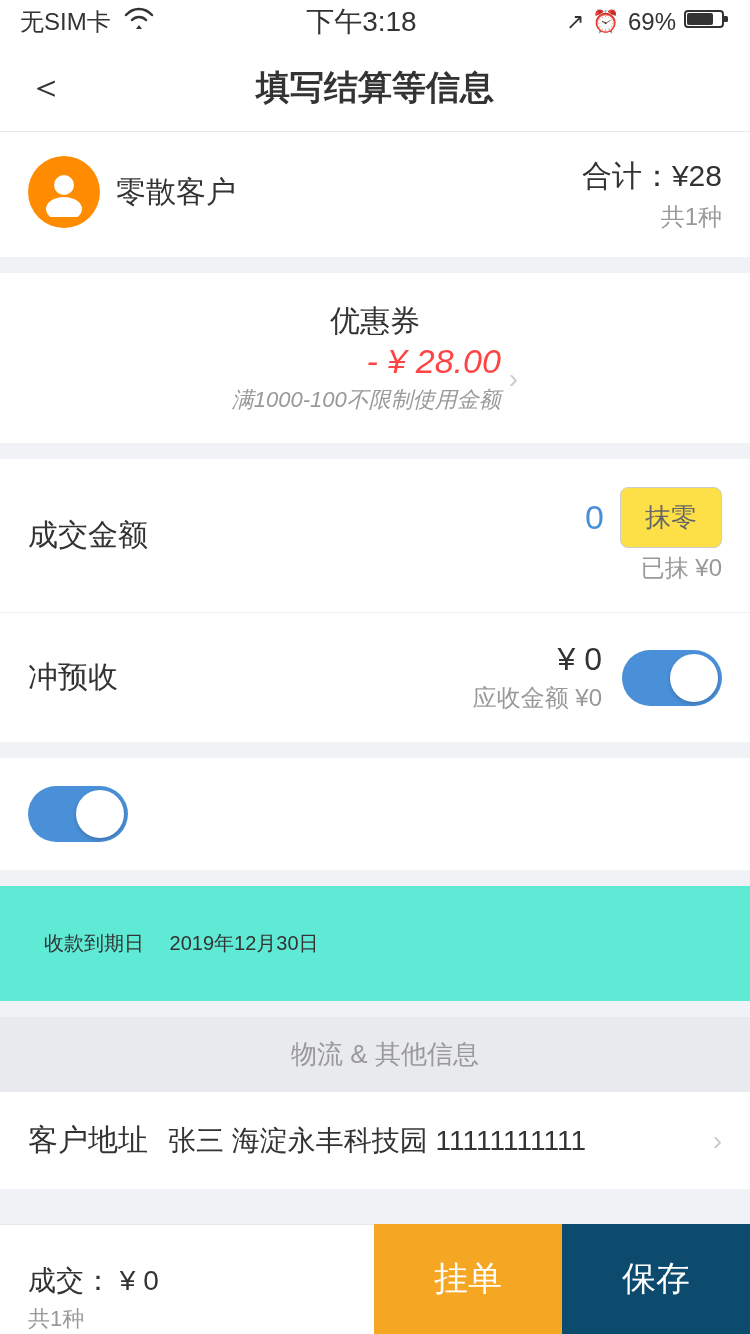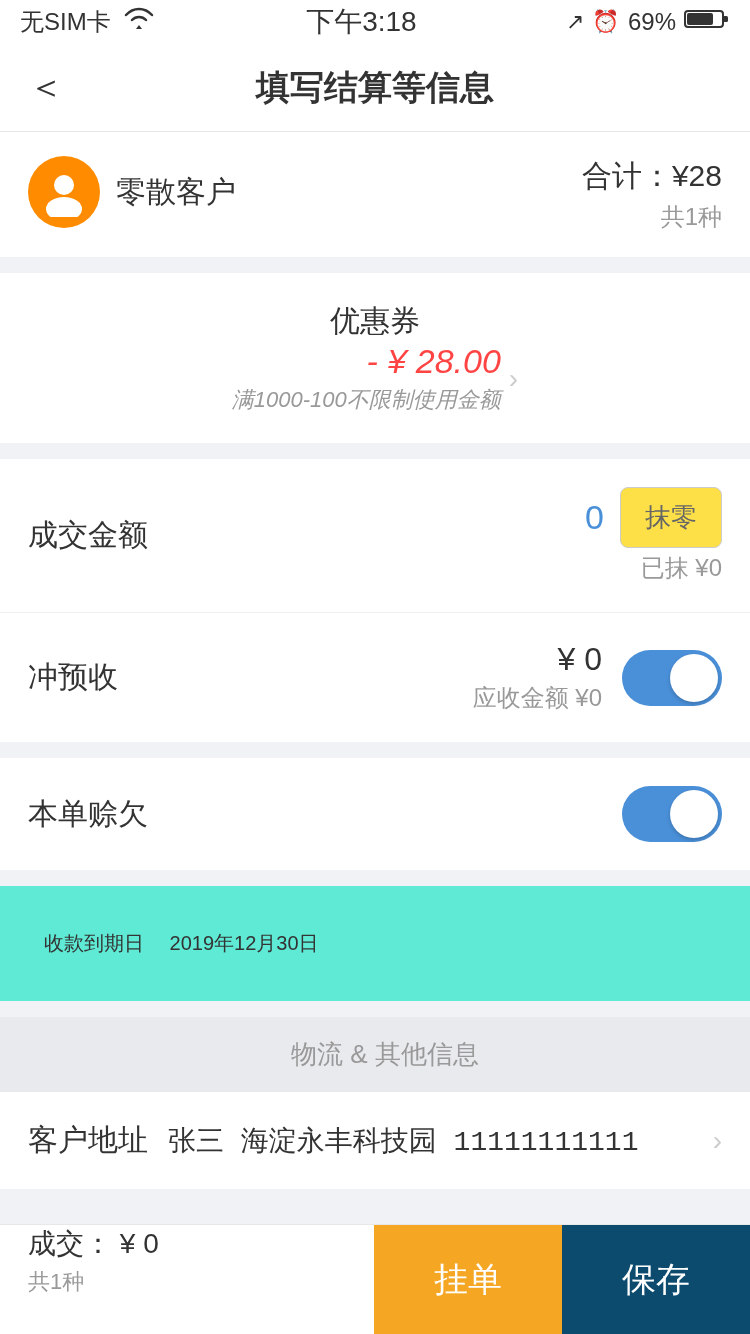--- a/index.html
+++ b/index.html
@@ -181,32 +181,32 @@
     
     .address-row {
       background: #fff;
       padding: 28px;
       display: flex;
       align-items: center;
       justify-content: space-between;
       margin-bottom: 16px;
     }
     .address-label { font-size: 30px; color: #333; flex-shrink: 0; margin-right: 20px; }
-    .address-value { font-size: 28px; color: #333; flex: 1; font-family: Liberation Mono, monospace; }
+    .address-value { font-size: 28px; color: #333; flex: 1; }
 
     
     .bottom-bar {
       position: fixed;
       bottom: 0;
       left: 0;
       width: 750px;
       height: 110px;
       background: #fff;
       display: flex;
-      align-items: flex-start;
+      align-items: flex-end;
       border-top: 1px solid #e8e8e8;
     }
     .bottom-summary {
       flex: 1;
       padding: 0 28px;
     }
     .bottom-trade { font-size: 28px; color: #333; }
     .bottom-count { font-size: 22px; color: #999; margin-top: 4px; }
     .btn-hold {
       width: 188px;
@@ -318,21 +318,20 @@
         <div class="amount-sub">应收金额 ¥0</div>
       </div>
       <div class="toggle">
         <div class="toggle-knob"></div>
       </div>
     </div>
   </div>
 </div>
 
 <div class="debt-section card">
-  <span class="debt-label">本单赊欠</span>
   <div class="toggle">
     <div class="toggle-knob"></div>
   </div>
 </div>
 
 <div class="duedate-row card">
   <span>收款到期日</span>
   <span style="margin-left:20px;">2019年12月30日</span>
 </div>
 

